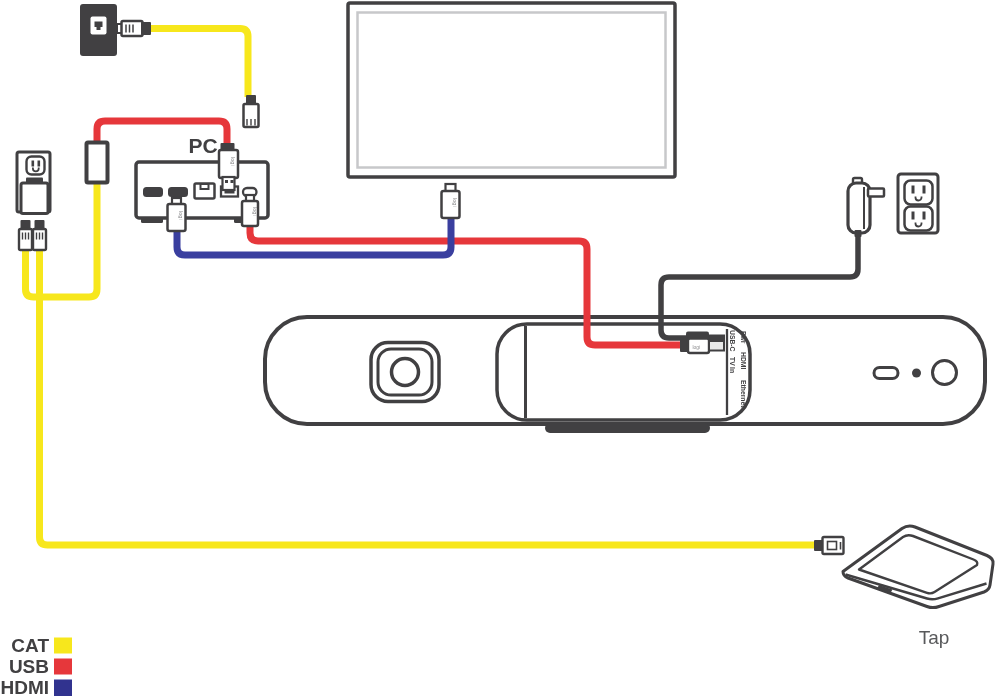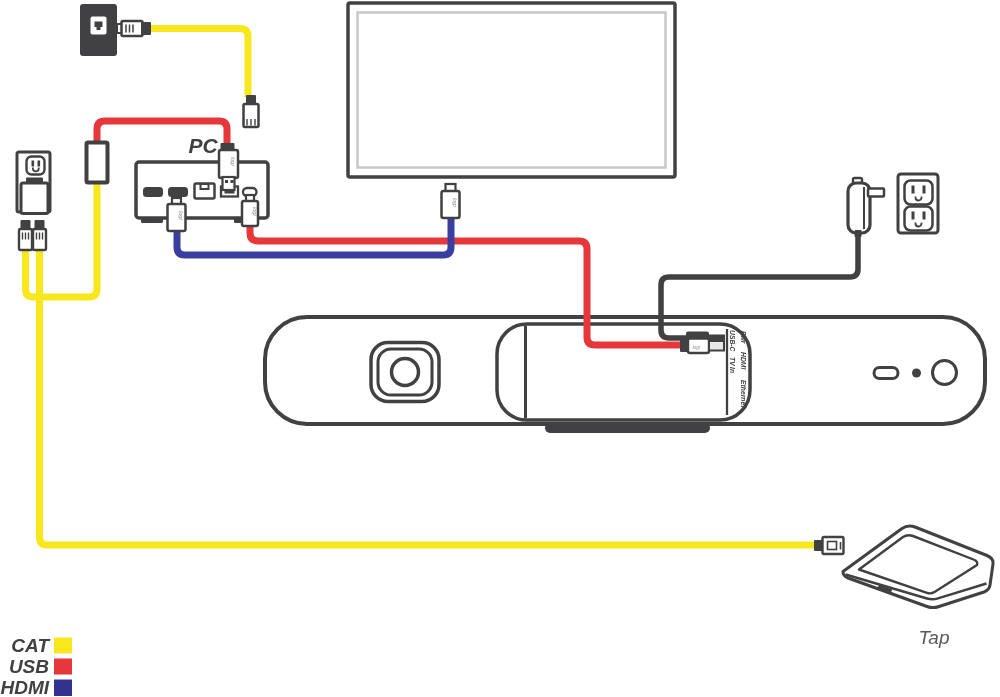--- a/index.html
+++ b/index.html
@@ -1,17 +1,17 @@
 <!DOCTYPE html>
 <html style="--cat: #F7E71C; --usb: #E6373B; --hdmi: #3A3F9F; --hdmi-legend: #31338F; --ink: #414042;"><head>
 <meta charset="utf-8">
 <style>
   html,body{margin:0;padding:0;background:#fff;}
   .stage{position:relative;width:1000px;height:697px;background:#ffffff;overflow:hidden;
-         font-family:"Liberation Sans",sans-serif;font-style:italic;}
+         font-family:"Liberation Sans",sans-serif;}
   svg{position:absolute;left:0;top:0;}
   
   .ink-stroke{stroke:var(--ink);fill:none;}
   .ink-fill{fill:var(--ink);stroke:none;}
   .white-fill{fill:#ffffff;}
   .cable{fill:none;stroke-width:7;}
   .cable-cat{stroke:var(--cat);}
   .cable-usb{stroke:var(--usb);}
   .cable-hdmi{stroke:var(--hdmi);}
   .cable-pwr{stroke:var(--ink);stroke-width:5.5;}

